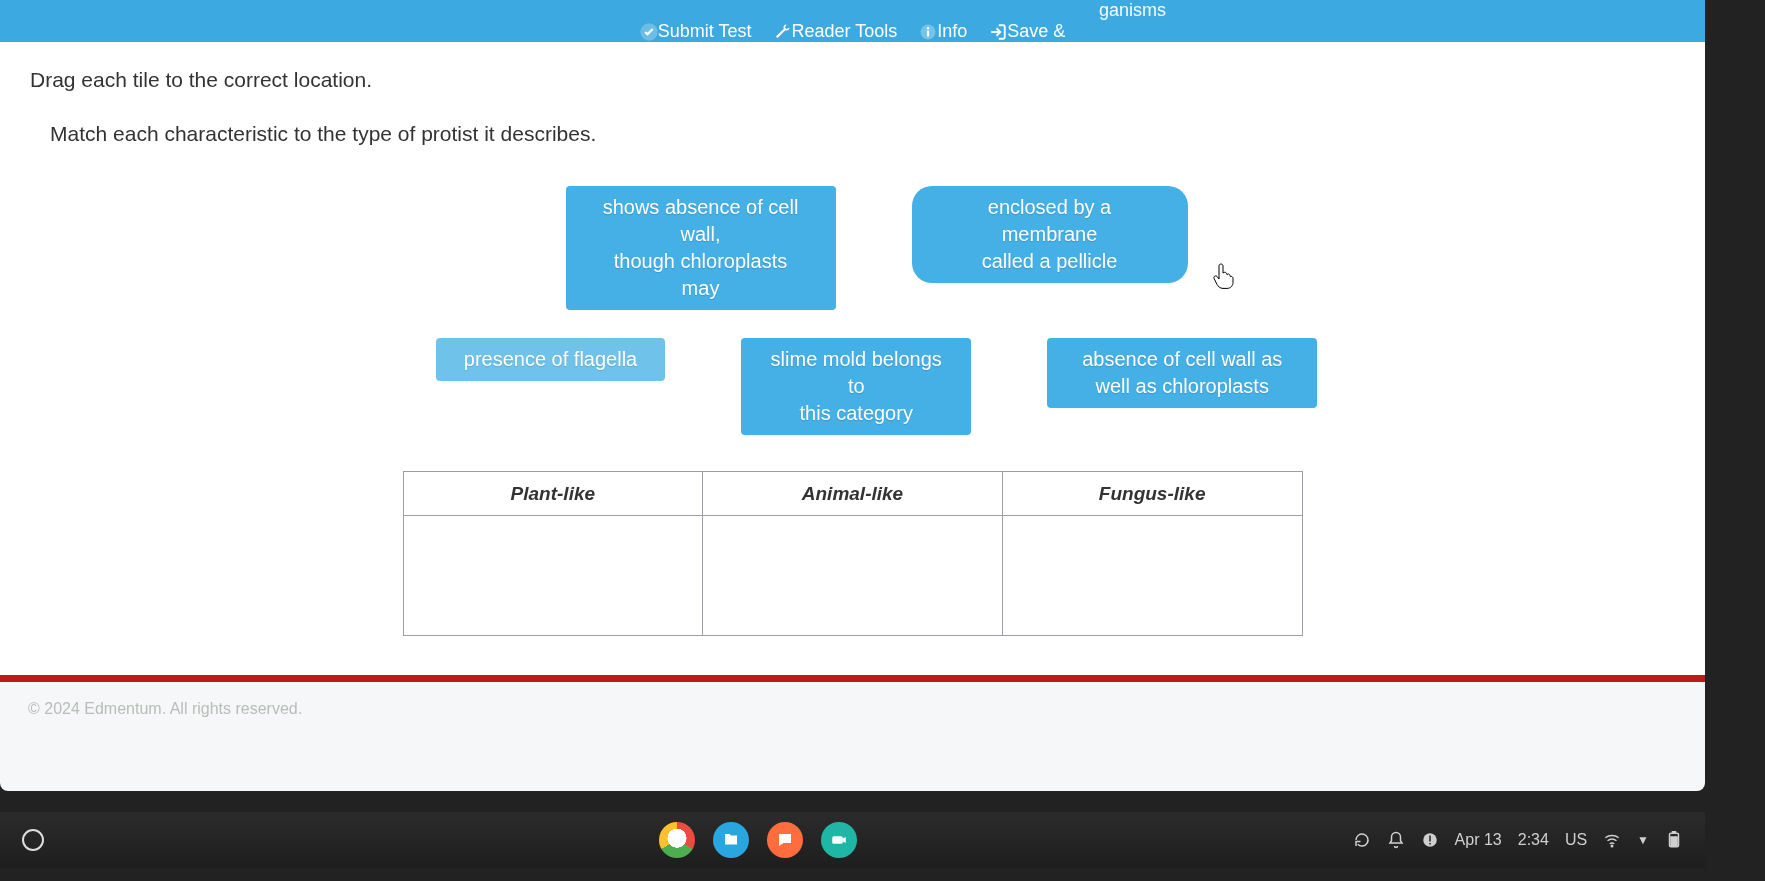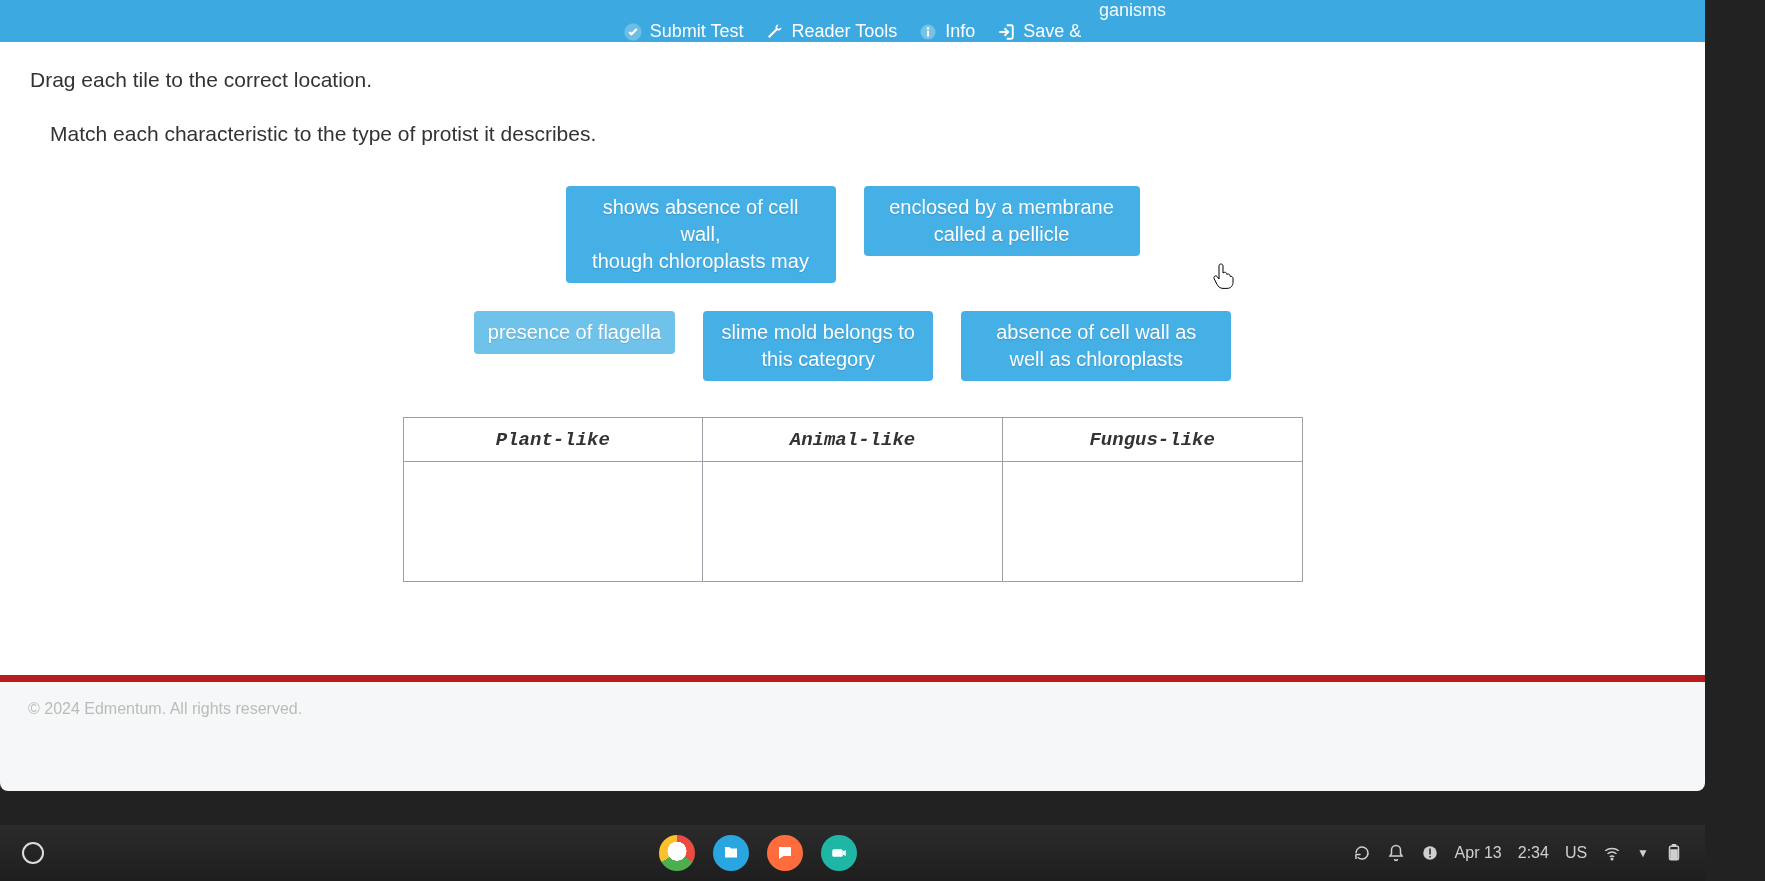--- a/index.html
+++ b/index.html
@@ -43,21 +43,20 @@
       margin-left: 560px;
     }
     .topbar-right {
       display: flex;
       align-items: center;
       gap: 22px;
     }
     .topbar-btn {
       display: flex;
       align-items: center;
-      gap: 8px;
       cursor: pointer;
       font-size: 18px;
       color: #fff;
     }
     .tb-icon {
       display: inline-flex;
       width: 18px;
       height: 18px;
     }
     .content {
@@ -87,32 +86,33 @@
     }
     .tiles-row {
       display: flex;
       gap: 28px;
       align-items: flex-start;
       justify-content: center;
     }
     .tile {
       background: #45b0e6;
       color: #fff;
-      padding: 8px 14px;
+      padding: 8px 28px;
       border-radius: 4px;
       font-size: 20px;
       text-align: center;
       line-height: 1.35;
       cursor: grab;
       text-shadow: 0 1px 1px rgba(0,0,0,0.15);
       min-height: 34px;
       display: flex;
       align-items: center;
       justify-content: center;
       white-space: pre-line;
+      margin-left: 48px;
     }
     .tile.dragging {
       background: #6fc3ea;
     }
     .cursor-hand {
       position: absolute;
       left: 1212px;
       top: 262px;
       z-index: 50;
     }
@@ -126,37 +126,36 @@
       border: 1px solid #9aa0a6;
     }
     .drop-table th {
       font-weight: bold;
       font-style: italic;
       font-size: 19px;
       color: #333;
       padding: 10px 8px;
       text-align: center;
       height: 44px;
-      font-family: Liberation Mono, monospace;
     }
     .drop-table td {
       height: 120px;
       vertical-align: top;
       padding: 6px;
     }
     .footer-copy {
       color: #b8beb7;
       font-size: 16px;
       padding: 18px 28px;
     }
     .taskbar {
       position: absolute;
       left: 0;
       right: 60px;
-      bottom: 0;
+      bottom: 13px;
       height: 56px;
       background: linear-gradient(#2b2b2b, #1e1e1e);
       display: flex;
       align-items: center;
       justify-content: space-between;
       padding: 0 22px;
       color: #eaeaea;
     }
     .taskbar-left .circle-btn {
       width: 22px;
@@ -251,21 +250,21 @@
 
   <div class="content">
     <div class="instruction">Drag each tile to the correct location.</div>
     <div class="description">Match each characteristic to the type of protist it describes.</div>
 
     <div class="tiles-area">
       <div class="tiles-row">
         <div class="tile" style="width:270px;">shows absence of cell
 wall,
 though chloroplasts may</div>
-        <div class="tile" style="width:276px;">enclosed by a membrane
+        <div class="tile" style="width:276px;border-radius:20px;">enclosed by a membrane
 called a pellicle</div>
       </div>
       <div class="tiles-row">
         <div class="tile dragging">presence of flagella</div>
         <div class="tile" style="width:230px;">slime mold belongs to
 this category</div>
         <div class="tile" style="width:270px;">absence of cell wall as
 well as chloroplasts</div>
       </div>
     </div>

